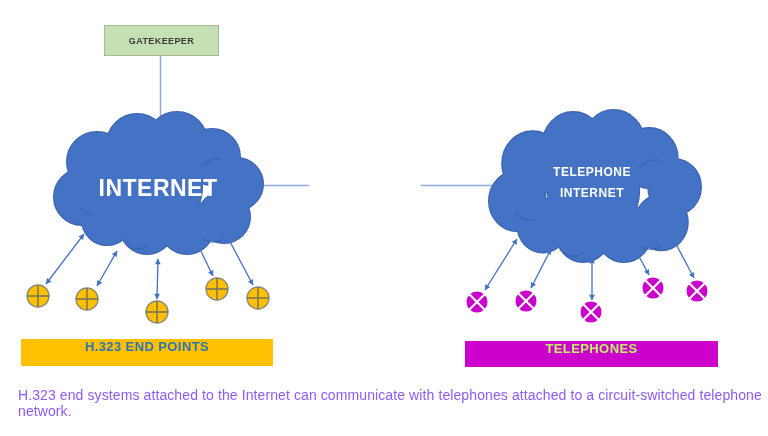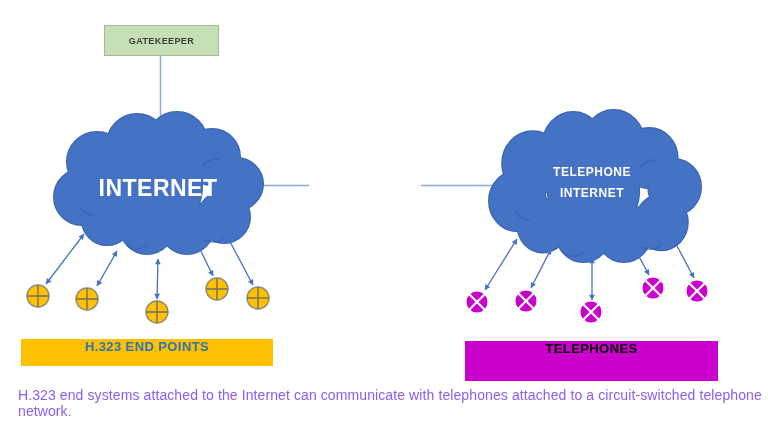--- a/index.html
+++ b/index.html
@@ -18,21 +18,21 @@
   .cloud-label{
     position:absolute;text-align:center;color:#ffffff;font-weight:bold;
   }
   .internet-label{left:58px;top:175px;width:200px;font-size:23px;letter-spacing:.5px;}
   .telnet-label{left:492px;top:162px;width:200px;font-size:12px;line-height:21px;letter-spacing:.5px;}
   .bar{
     position:absolute;display:flex;align-items:flex-start;justify-content:center;
     font-weight:bold;font-size:13px;letter-spacing:.4px;
   }
   .endpoints-bar{left:21px;top:339px;width:252px;height:27px;background:#FFC000;color:#2E74B5;}
-  .telephones-bar{left:465px;top:341px;width:253px;height:40px;background:#CC00CC;color:#000000;}
+  .telephones-bar{left:465px;top:341px;width:253px;height:26px;background:#CC00CC;color:#bef264;}
   .caption{
     position:absolute;left:18px;top:387px;width:744px;
     font-size:14px;color:#8b5cf6;letter-spacing:.1px;
   }
 </style>
 </head>
 <body>
 
 <div class="stage">
 

